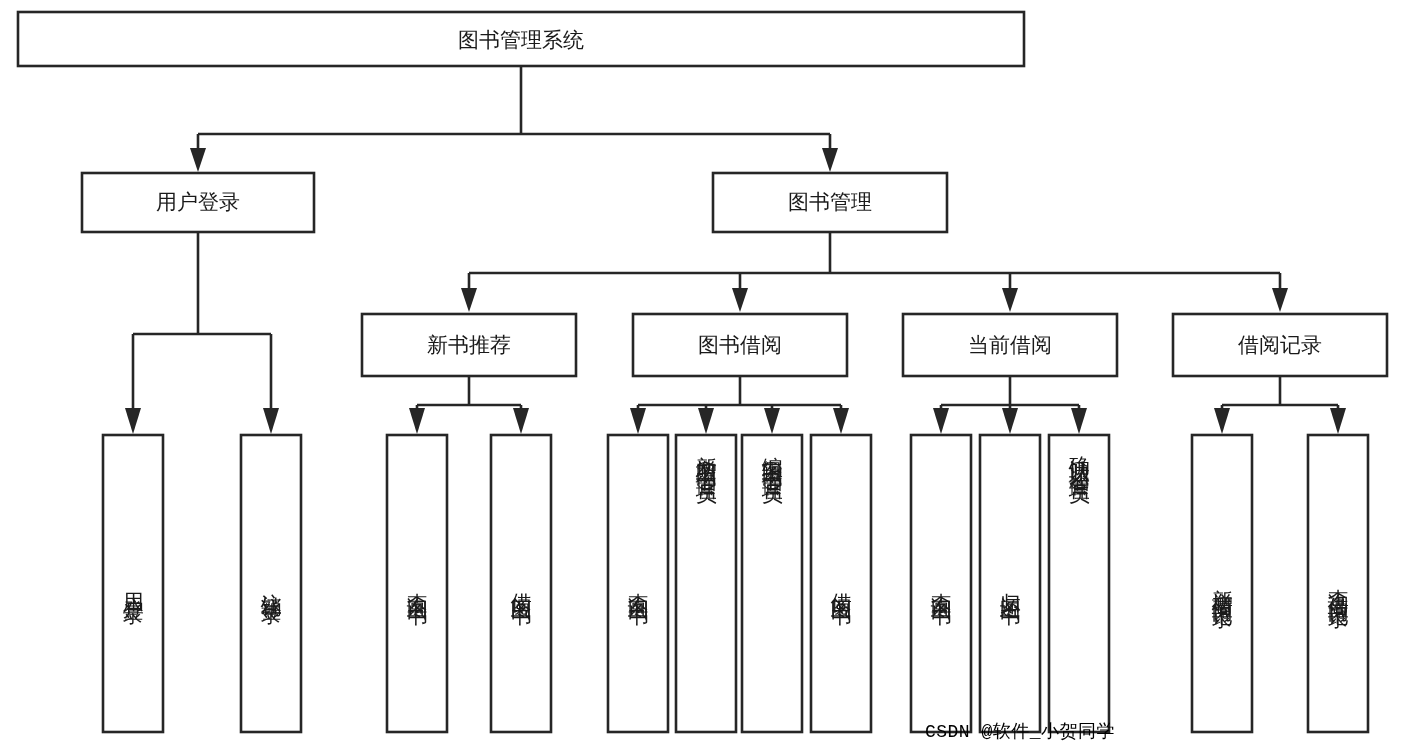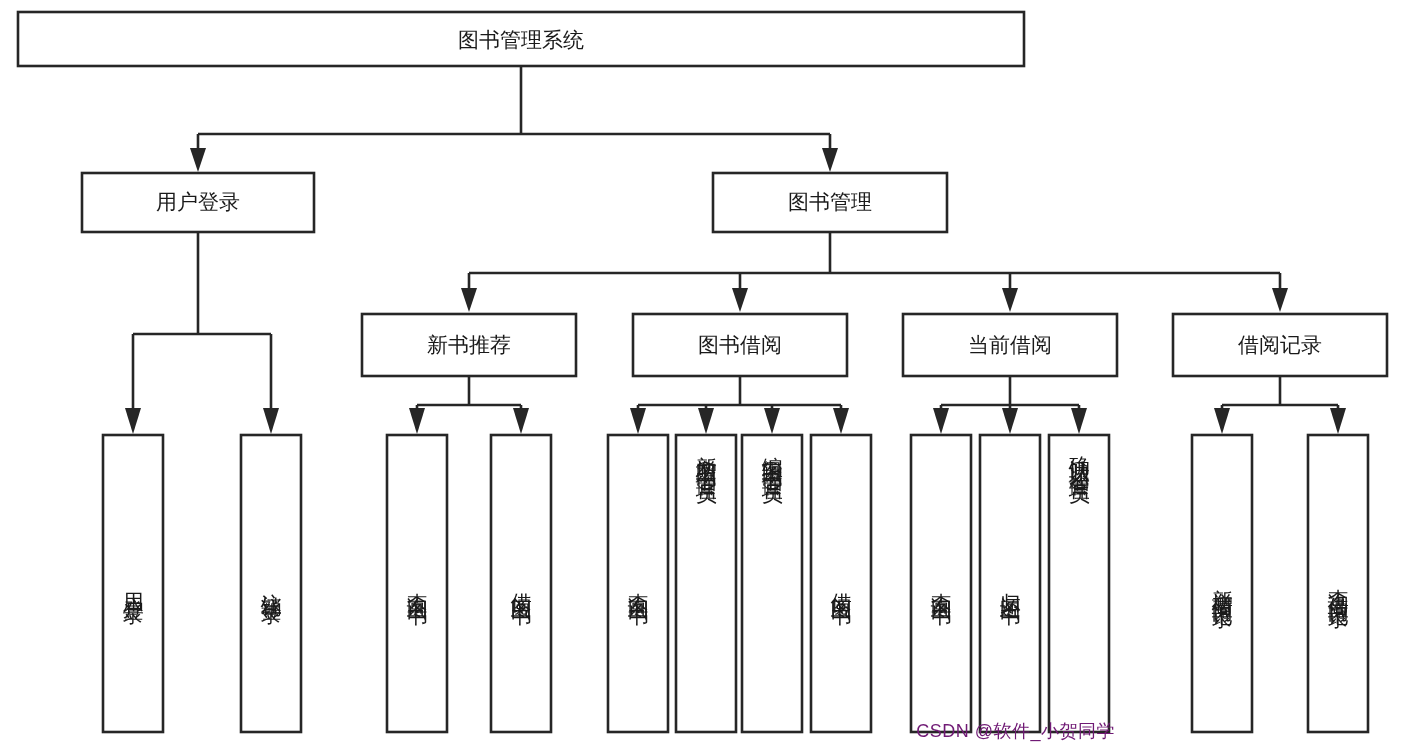--- a/index.html
+++ b/index.html
@@ -65,23 +65,23 @@
     pointer-events: none;
   }
   .leaf-label-v.align-top {
     justify-content: flex-start;
     padding-top: 4px;
   }
   .watermark {
     position: absolute;
     right: 8px;
     bottom: 4px;
-    font-family: Liberation Sans, sans-serif;
+    font-family: Liberation Mono, monospace;
     font-size: 18px;
-    color: #701a75;
+    color: #000000;
     letter-spacing: 0.5px;
     white-space: nowrap;
     text-align: center;
   }
 </style>
 </head>
 <body>
 
 <div id="diagram-root">
 

